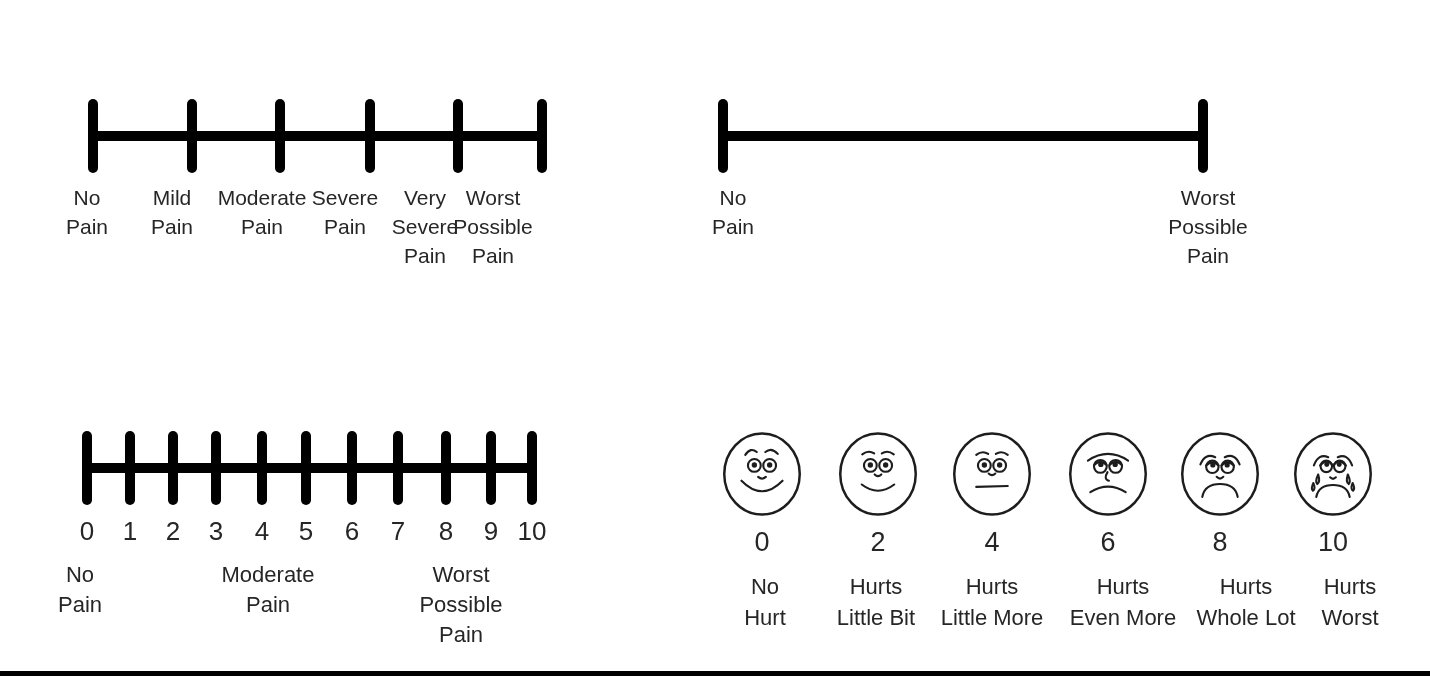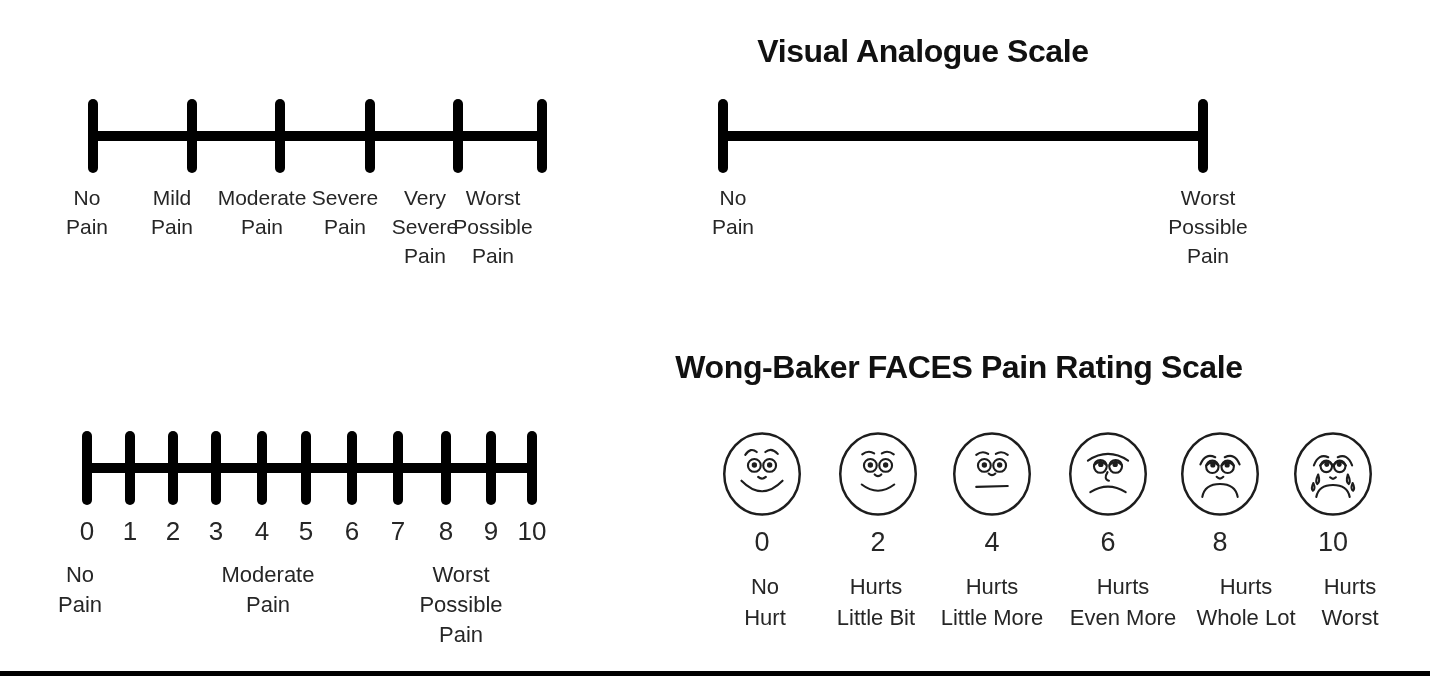--- a/index.html
+++ b/index.html
@@ -55,21 +55,20 @@
 Pain</div>
   <div class="lbl" style="left:345px;top:183px">Severe
 Pain</div>
   <div class="lbl" style="left:425px;top:183px">Very
 Severe
 Pain</div>
   <div class="lbl" style="left:493px;top:183px">Worst
 Possible
 Pain</div>
 
-  <div class="title" style="left:923px;top:33px">Visual Analogue Scale</div>
 
   <div class="bar" style="left:723px;top:131px;width:480px"></div>
   <div class="tick" style="left:718px;top:99px"></div>
   <div class="tick" style="left:1198px;top:99px"></div>
 
   <div class="lbl" style="left:733px;top:183px">No
 Pain</div>
   <div class="lbl" style="left:1208px;top:183px">Worst
 Possible
 Pain</div>
@@ -101,21 +100,20 @@
   <div class="num" style="left:532px;top:516px">10</div>
 
   <div class="lbl" style="left:80px;top:560px;font-size:22px;line-height:30px">No
 Pain</div>
   <div class="lbl" style="left:268px;top:560px;font-size:22px;line-height:30px">Moderate
 Pain</div>
   <div class="lbl" style="left:461px;top:560px;font-size:22px;line-height:30px">Worst
 Possible
 Pain</div>
 
-  <div class="title" style="left:959px;top:349px">Wong-Baker FACES Pain Rating Scale</div>
 
   <div class="face" style="left:719px;top:428px">
     <svg viewBox="0 0 90 94" fill="none" stroke="#1d1d1d" stroke-width="2.2" stroke-linecap="round">
       <ellipse cx="45" cy="47" rx="39.5" ry="42.5" stroke-width="2.6"></ellipse>
       <path d="M27.5,27 Q33,18.5 39.5,24"></path>
       <path d="M48.5,24 Q55,18.5 61.5,26"></path>
       <circle cx="37" cy="38" r="6.7"></circle>
         <circle cx="53" cy="38" r="6.7"></circle>
       <circle cx="37" cy="37.6" r="2.8" fill="#1d1d1d" stroke="none"></circle>
         <circle cx="53" cy="37.6" r="2.8" fill="#1d1d1d" stroke="none"></circle>

